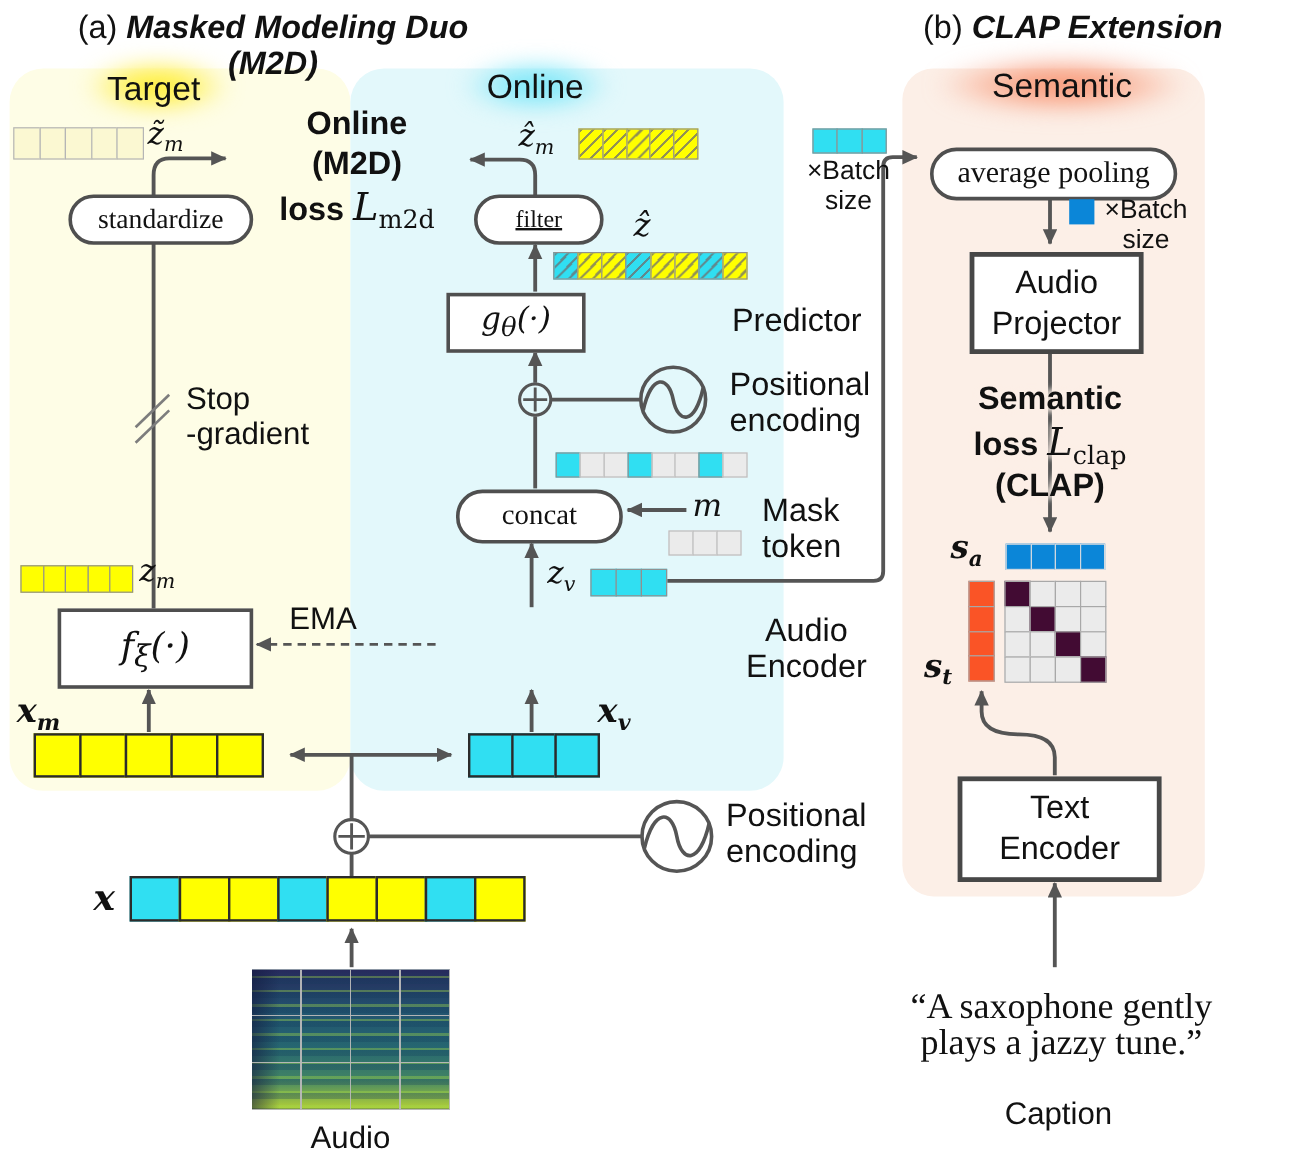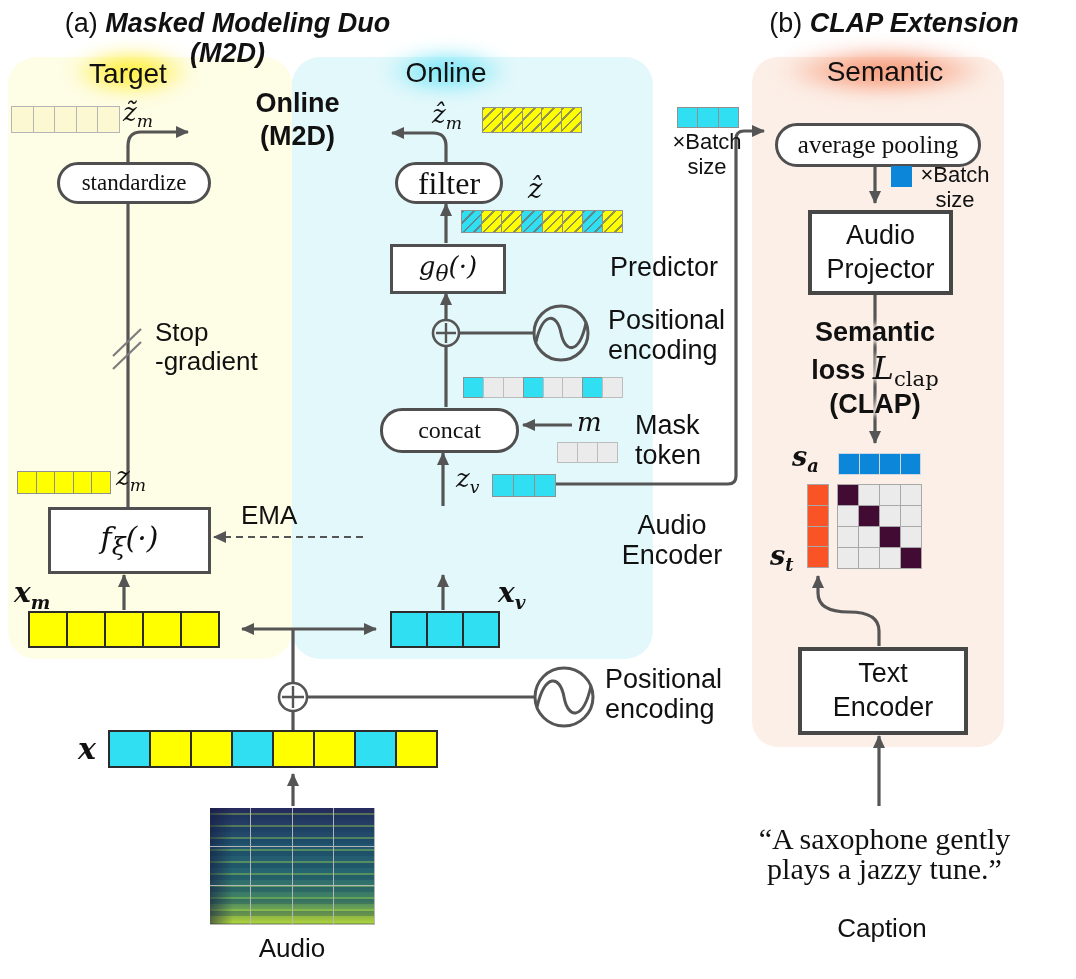--- a/index.html
+++ b/index.html
@@ -129,20 +129,24 @@
     <span>(b) </span><b><i>CLAP Extension</i></b>
   </div>
 
   <div class="lbl ctr z2" style="left:68px;top:58px;width:120px;font-size:28px;">Target</div>
   <div class="lbl ctr z2" style="left:386px;top:57px;width:120px;font-size:28px;">Online</div>
   <div class="lbl ctr z2" style="left:775px;top:56px;width:220px;font-size:28px;">Semantic</div>
 
   <div class="lbl ctr bold z2" style="left:200px;top:87px;width:195px;font-size:27px;line-height:1.22;">
     <div>Online</div>
     <div>(M2D)</div>
+    <div>
+      <span>loss</span>
+      <span class="math" style="font-weight:normal;font-size:32px;"><i>L</i><sub class="rm">m2d</sub></span>
+    </div>
   </div>
 
   <div class="strip z2" style="left:11px;top:106px;width:109px;height:27px;">
       <div class="p"></div>
       <div class="p"></div>
       <div class="p"></div>
       <div class="p"></div>
       <div class="p"></div>
     </div>
   <div class="lbl math z2" style="left:123px;top:98px;font-size:26px;">
@@ -183,37 +187,37 @@
   <div class="lbl math z2" style="left:432px;top:100px;font-size:26px;">
     <i>ẑ</i><sub>m</sub>
   </div>
   <div class="strip z2" style="left:482px;top:107px;width:100px;height:26px;">
       <div class="yh"></div>
       <div class="yh"></div>
       <div class="yh"></div>
       <div class="yh"></div>
       <div class="yh"></div>
     </div>
-  <div class="pill z2" style="left:395px;top:162px;width:102px;height:36px;font-size:32px;">
+  <div class="pill z2" style="left:395px;top:162px;width:102px;height:36px;font-size:20px;text-decoration:underline;">
     <span>filter</span>
   </div>
   <div class="lbl math z2" style="left:528px;top:174px;font-size:27px;">
     <i>ẑ</i>
   </div>
   <div class="strip z2" style="left:461px;top:210px;width:162px;height:23px;">
       <div class="ch"></div>
       <div class="yh"></div>
       <div class="yh"></div>
       <div class="ch"></div>
       <div class="yh"></div>
       <div class="yh"></div>
       <div class="ch"></div>
       <div class="yh"></div>
     </div>
-  <div class="fbox z2" style="left:390px;top:244px;width:110px;height:44px;font-size:26px;">
+  <div class="fbox z2" style="left:372px;top:244px;width:110px;height:44px;font-size:26px;">
     <span><i>g</i><sub><i>θ</i></sub><span class="rm">(·)</span></span>
   </div>
   <div class="lbl z2" style="left:610px;top:252px;font-size:27px;">Predictor</div>
   <div class="lbl z2" style="left:608px;top:305px;font-size:27px;">
     <div>Positional</div>
     <div>encoding</div>
   </div>
   <div class="strip z2" style="left:463px;top:377px;width:160px;height:21px;">
       <div class="c"></div>
       <div class="g"></div>

